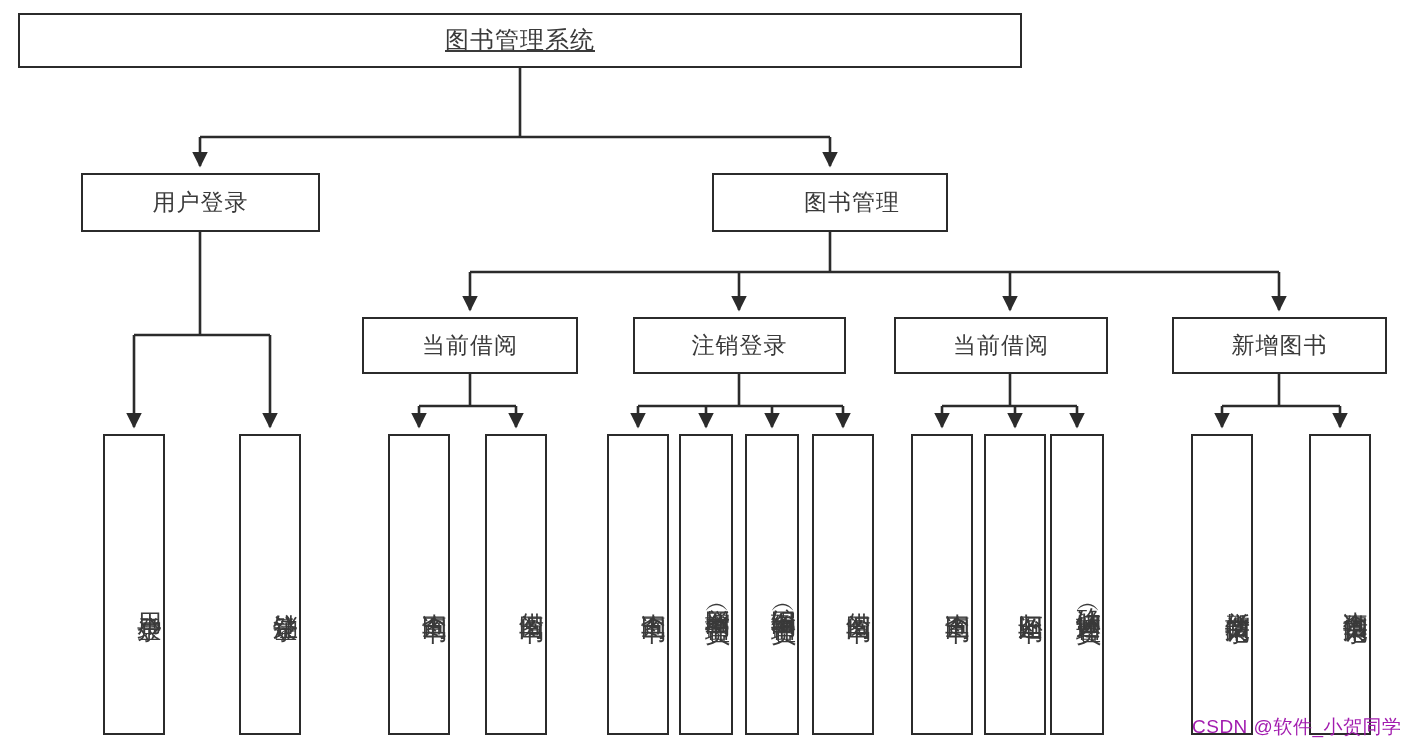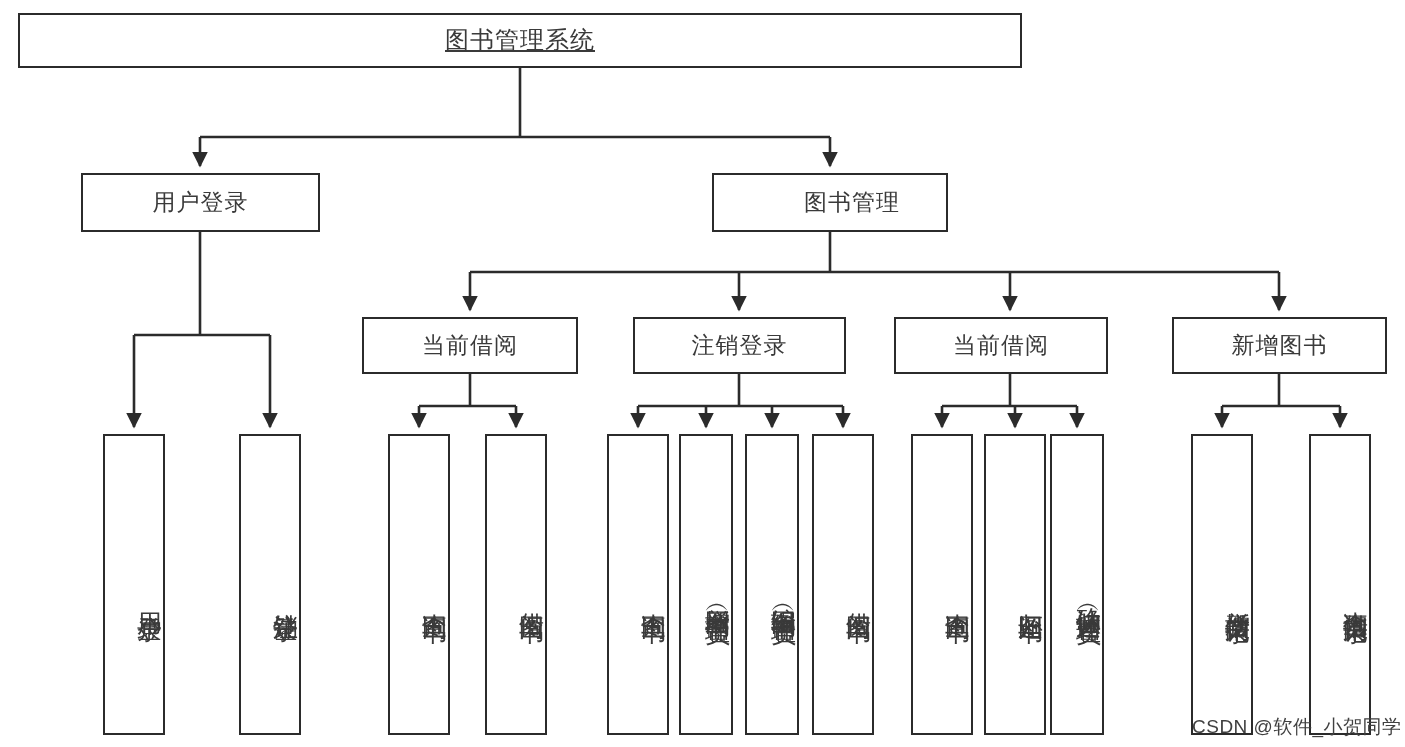--- a/index.html
+++ b/index.html
@@ -62,21 +62,21 @@
     writing-mode: vertical-rl;
     text-orientation: upright;
     display: block;
     white-space: nowrap;
   }
   .watermark {
     position: absolute;
     left: 1192px;
     top: 714px;
     font-size: 19px;
-    color: #404040;
+    color: #a21caf;
     white-space: nowrap;
     letter-spacing: 0.5px;
   }
 </style>
 </head>
 <body>
 
 <div id="diagram">
 
   <svg id="connectors" viewBox="0 0 1405 747" xmlns="http://www.w3.org/2000/svg">

